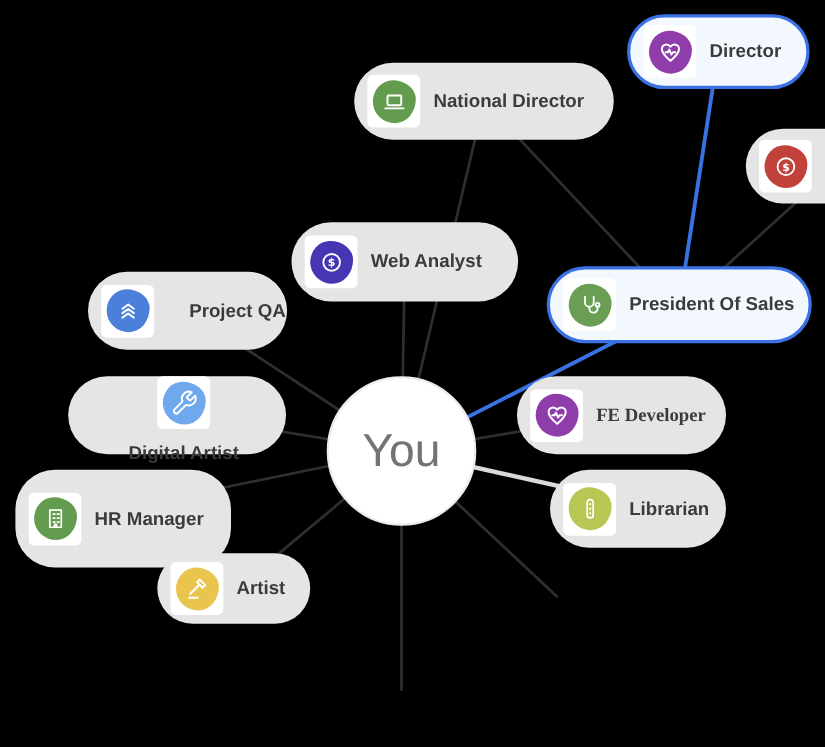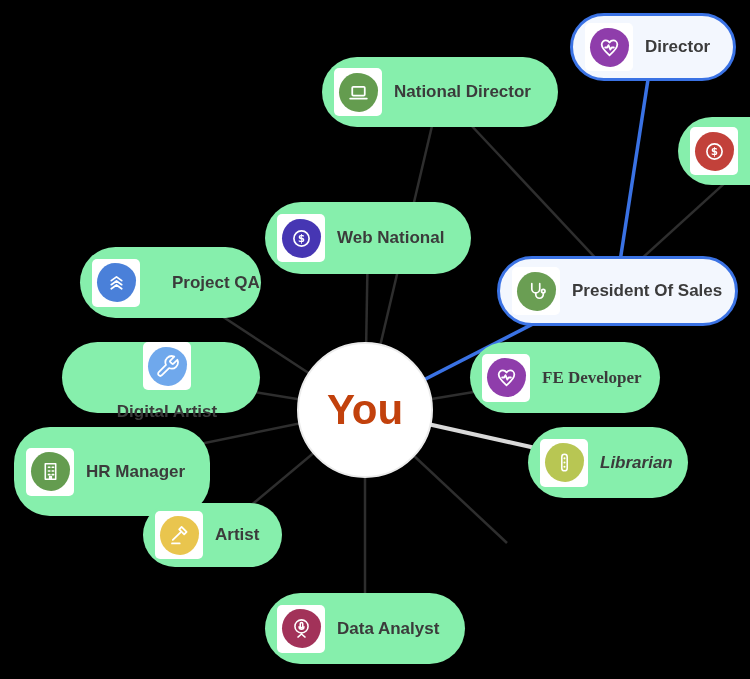--- a/index.html
+++ b/index.html
@@ -13,21 +13,21 @@
   #edges{position:absolute;left:0;top:0;width:750px;height:679px;}
   line.edge{stroke-width:2.5px;}
   line.edge-light{stroke-width:4px;}
   line.edge-selected{stroke-width:3.5px;}
 
   .node{
     position:absolute;
     display:flex;align-items:center;
     gap:12px;
     padding-left:12px;
-    background:#86efac;
+    background:#e5e5e5;
     border-radius:36px;
     box-sizing:border-box;
     cursor:pointer;
   }
   .node.selected{
     border:3px solid #3a72e4;
     background:#f3f7fe;
   }
   .icon-box{
     width:48px;height:48px;
@@ -45,46 +45,46 @@
   .node-label{
     font-size:17px;
     font-weight:600;
     color:#3b3b3b;
     white-space:nowrap;
   }
   
   #n-director          {left:570px;top:13px; width:166px;height:68px;}
   #n-national-director {left:322px;top:57px; width:236px;height:70px;}
   #n-partial-d         {left:678px;top:117px;width:150px;height:68px;}
-  #n-president-of-sales{left:497px;top:256px;width:241px;height:70px;text-align:right;}
+  #n-president-of-sales{left:497px;top:242px;width:241px;height:70px;text-align:right;}
   #n-web-designer      {left:265px;top:202px;width:206px;height:72px;}
   #n-project-qa        {left:80px; top:247px;width:181px;height:71px;gap:32px;}
   #n-digital-artist    {left:62px; top:342px;width:198px;height:71px;flex-direction:column;}
   #n-hr-manager        {left:14px; top:427px;width:196px;height:89px;}
   #n-artist            {left:143px;top:503px;width:139px;height:64px;}
   #n-data-analyst      {left:265px;top:593px;width:200px;height:71px;}
   #n-nurse             {left:440px;top:508px;width:134px;height:71px;}
-  #n-librarian         {left:528px;top:427px;width:160px;height:71px;font-style:italic;}
+  #n-librarian         {left:500px;top:427px;width:160px;height:71px;}
   #n-fe-developer      {left:470px;top:342px;width:190px;height:71px;font-family:Liberation Serif, serif;}
 
   #center-node{
     position:absolute;
     left:297px;top:342px;
     width:136px;height:136px;
     background:#ffffff;
     border:2px solid #ececec;
     border-radius:50%;
     display:flex;align-items:center;justify-content:center;
     box-sizing:border-box;
     cursor:pointer;
   }
   #center-label{
     font-size:42px;
-    font-weight:700;
-    color:#c2410c;
+    font-weight:400;
+    color:#737373;
   }
 </style>
 </head>
 <body>
 
 <div id="canvas">
 
   <svg id="edges" viewBox="0 0 750 679">
     <line class="edge" x1="365" y1="410" x2="170" y2="282" style="stroke: rgb(46, 46, 46);"></line>
     <line class="edge" x1="365" y1="410" x2="368" y2="237" style="stroke: rgb(46, 46, 46);"></line>
@@ -153,21 +153,21 @@
 
   <div class="node" id="n-web-designer">
     <span class="icon-box">
       <span class="blob" style="background-color: rgb(70, 54, 179);">
         <svg viewBox="0 0 24 24" fill="none" stroke="#fff" stroke-width="1.6" stroke-linecap="round" stroke-linejoin="round">
           <circle cx="12" cy="12" r="7.3"></circle>
           <text x="12" y="15.4" text-anchor="middle" fill="#fff" stroke="none" font-size="9.5" font-weight="bold" font-family="DejaVu Sans, sans-serif">$</text>
         </svg>
       </span>
     </span>
-    <span class="node-label">Web National</span>
+    <span class="node-label">Web Analyst</span>
   </div>
 
   <div class="node" id="n-project-qa">
     <span class="icon-box">
       <span class="blob" style="background-color: rgb(74, 128, 217);">
         <svg viewBox="0 0 24 24" fill="none" stroke="#fff" stroke-width="1.7" stroke-linecap="round" stroke-linejoin="round">
           <path d="M7 10.2l5-3.6 5 3.6"></path>
           <path d="M7 14.1l5-3.6 5 3.6"></path>
           <path d="M7 18l5-3.6 5 3.6"></path>
         </svg>
@@ -206,33 +206,20 @@
         <svg viewBox="0 0 24 24" fill="none" stroke="#fff" stroke-width="1.7" stroke-linecap="round" stroke-linejoin="round">
           <path d="M14 3.8l4.8 4.8-2.3 2.3-4.8-4.8z"></path>
           <path d="M13 8.9L5.6 16.3"></path>
           <path d="M4.8 19.6h7.4"></path>
         </svg>
       </span>
     </span>
     <span class="node-label">Artist</span>
   </div>
 
-  <div class="node" id="n-data-analyst">
-    <span class="icon-box">
-      <span class="blob" style="background-color: rgb(162, 50, 89);">
-        <svg viewBox="0 0 24 24" fill="none" stroke="#fff" stroke-width="1.5" stroke-linecap="round" stroke-linejoin="round">
-          <circle cx="12" cy="10" r="6.3"></circle>
-          <rect x="10.8" y="6.3" width="2.4" height="5" rx="1.2"></rect>
-          <path d="M9.7 10.3a2.3 2.3 0 0 0 4.6 0"></path>
-          <path d="M12 16.3v1M12 17.3l-3.4 2.9M12 17.3l3.4 2.9"></path>
-        </svg>
-      </span>
-    </span>
-    <span class="node-label">Data Analyst</span>
-  </div>
 
 
   <div class="node" id="n-librarian">
     <span class="icon-box">
       <span class="blob" style="background-color: rgb(184, 198, 83);">
         <svg viewBox="0 0 24 24" fill="none" stroke="#fff" stroke-width="1.5" stroke-linecap="round" stroke-linejoin="round">
           <rect x="9.4" y="4" width="5.2" height="16" rx="2.6"></rect>
           <circle cx="12" cy="8" r="1" fill="#fff" stroke="none"></circle>
           <circle cx="12" cy="12" r="1" fill="#fff" stroke="none"></circle>
           <circle cx="12" cy="16" r="1" fill="#fff" stroke="none"></circle>

